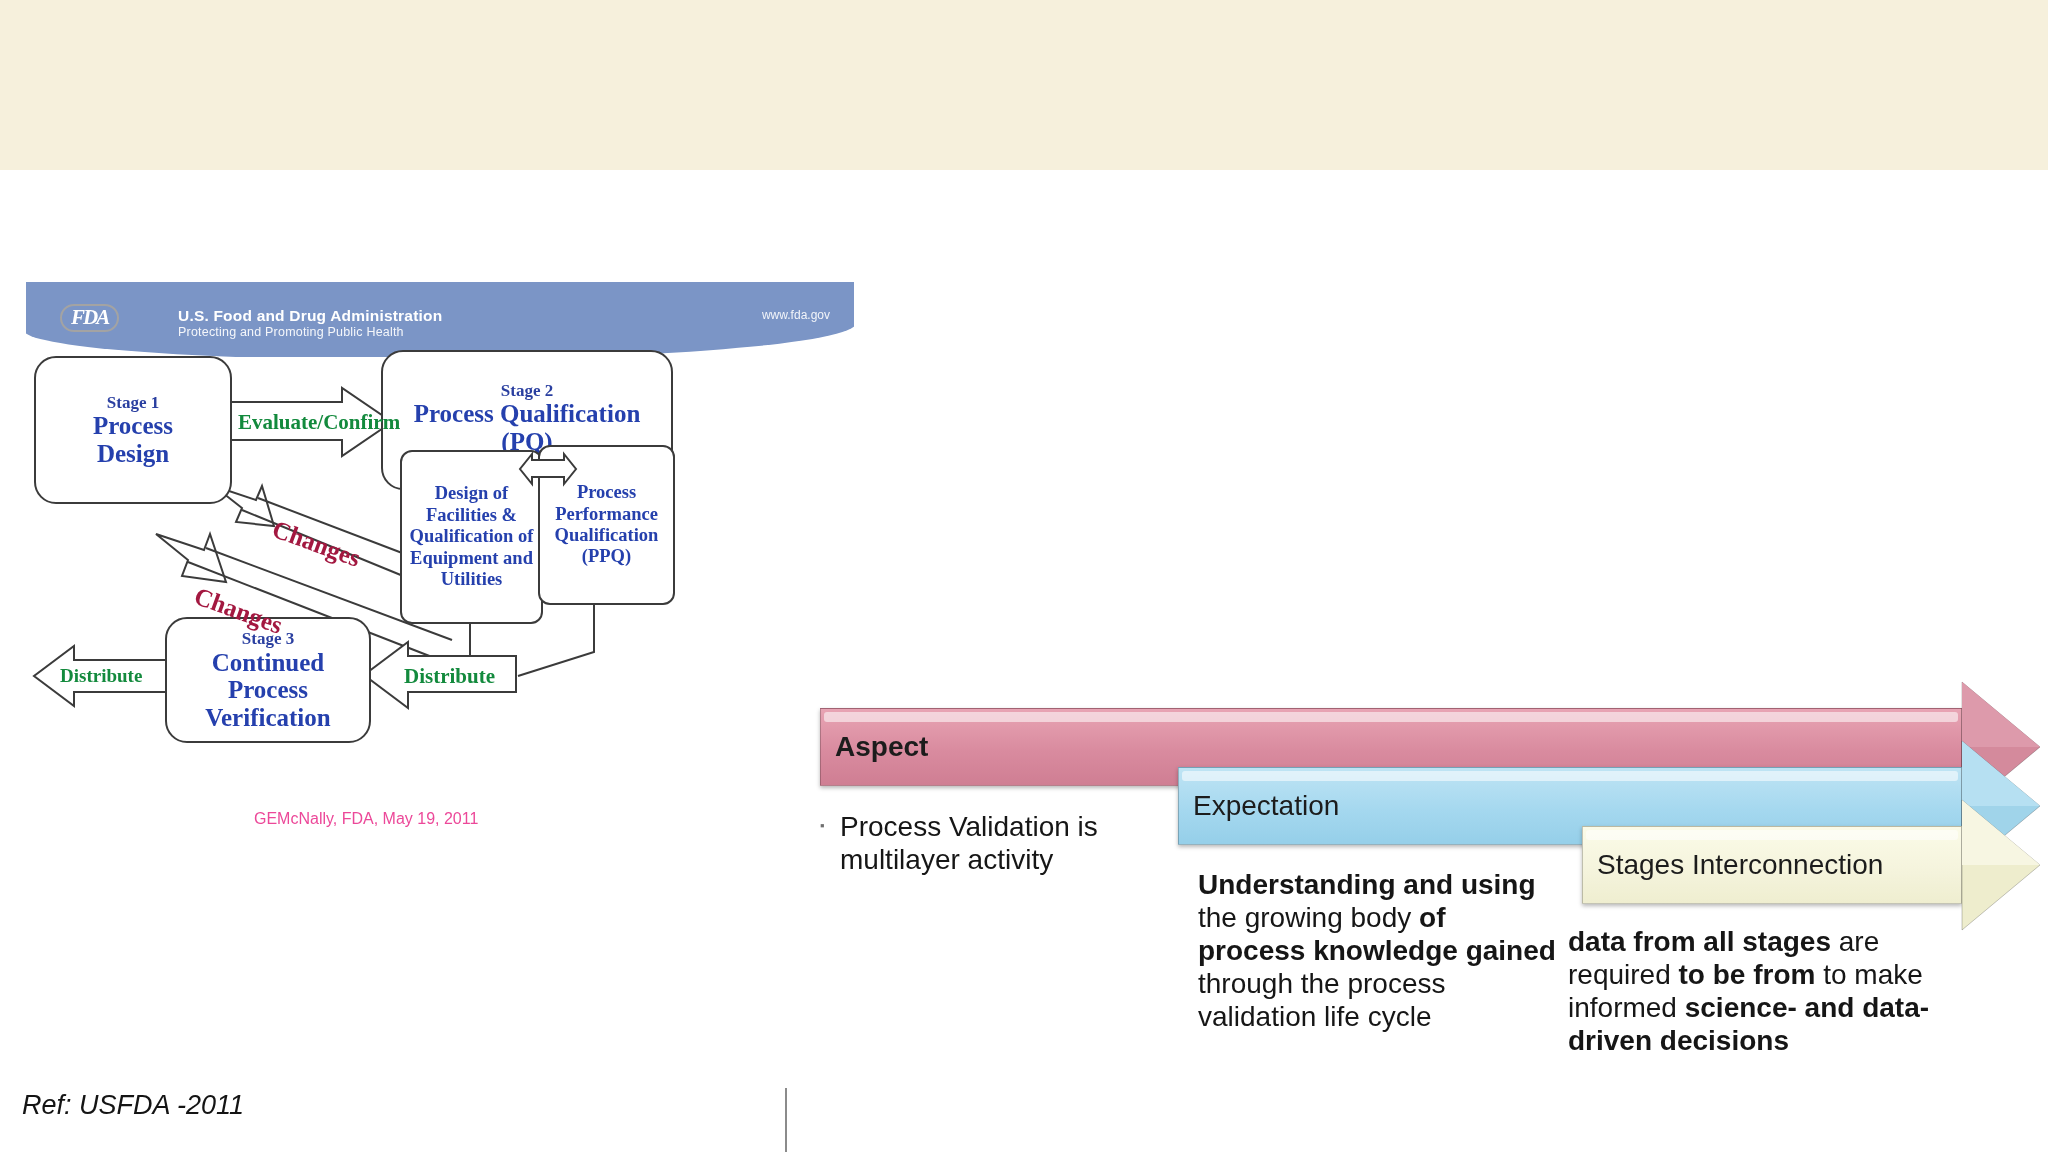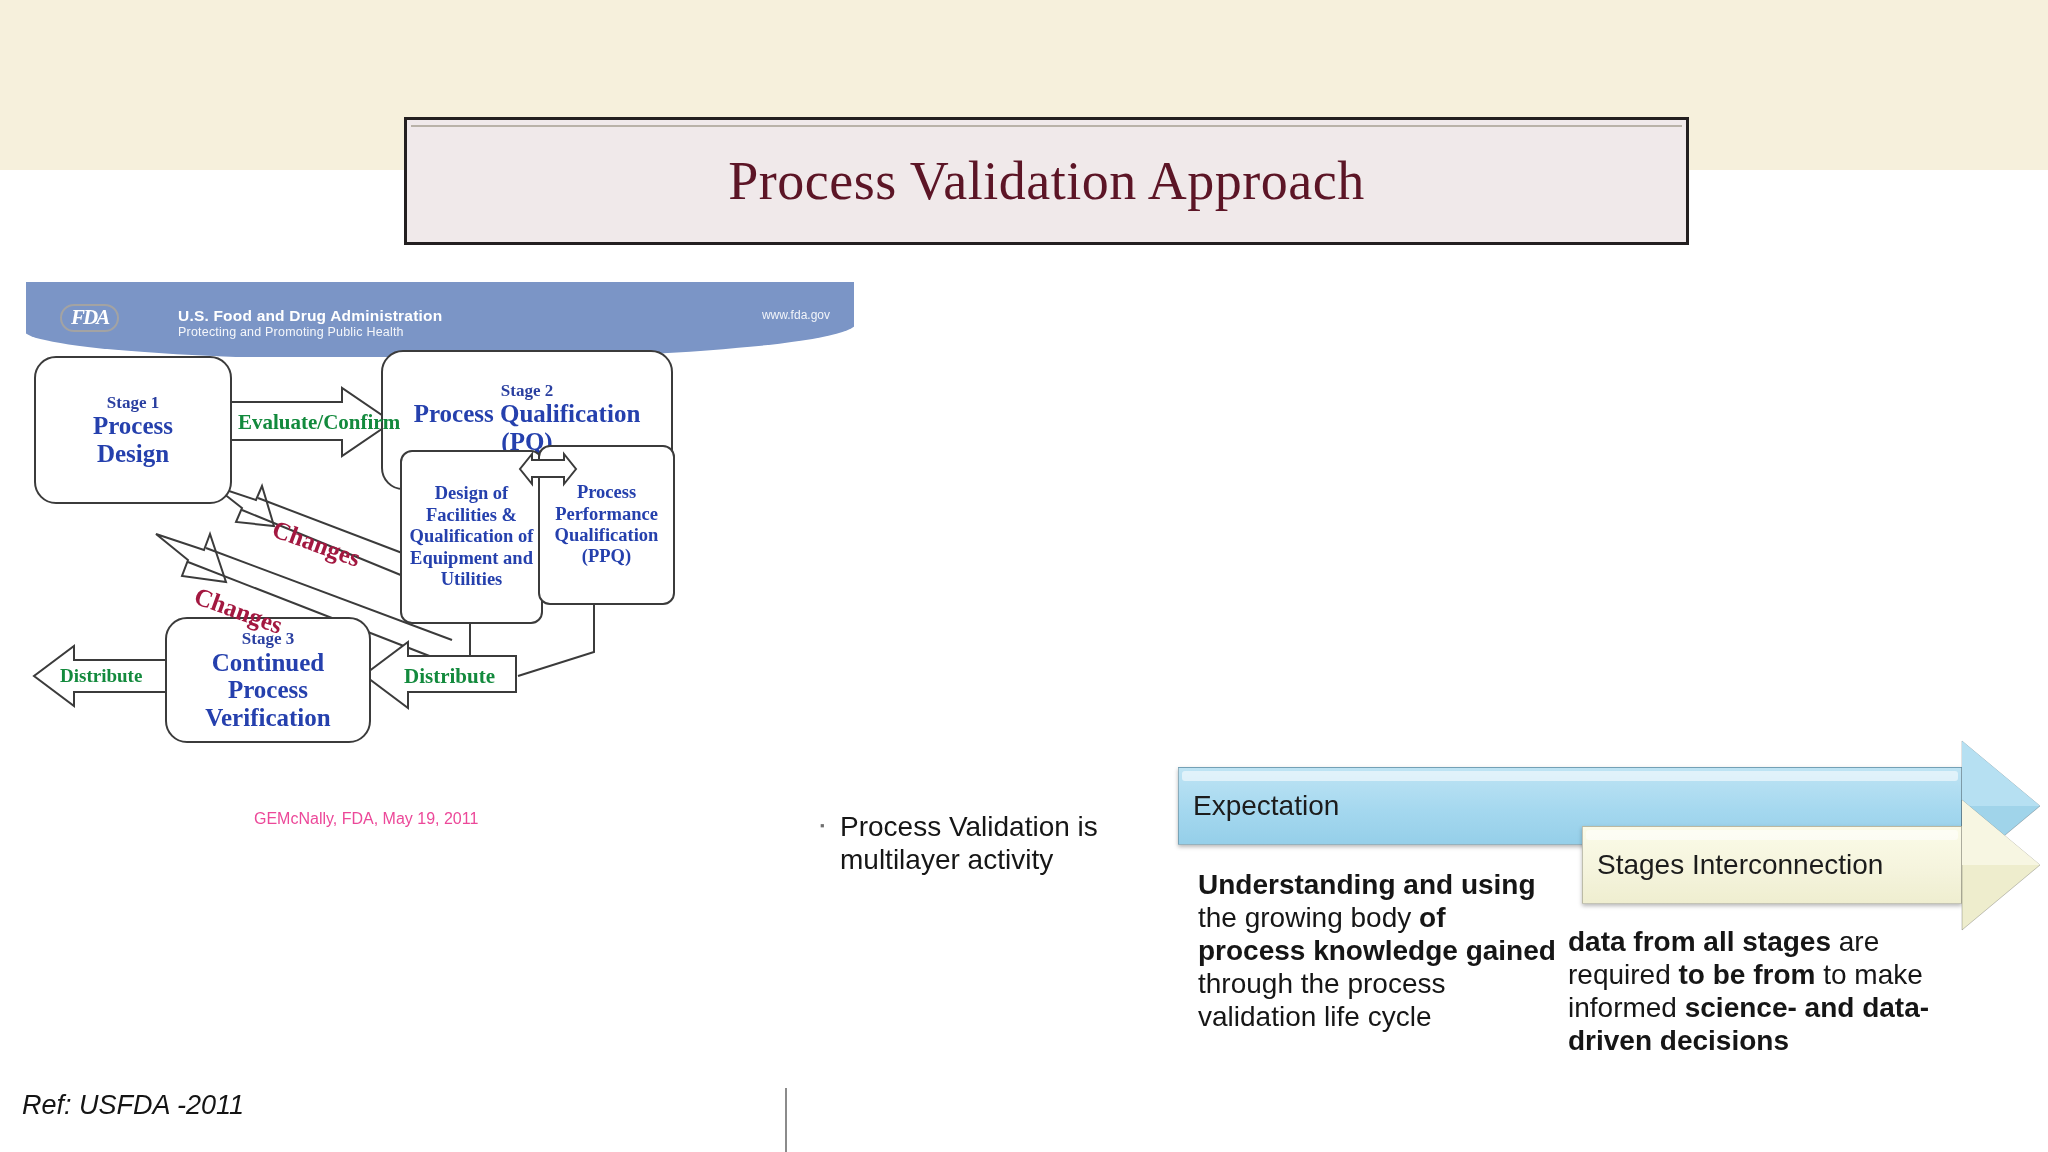--- a/index.html
+++ b/index.html
@@ -293,23 +293,20 @@
     background: #8b8b8b;
   }
 </style>
 </head>
 <body>
 
 <div id="slide">
 
   <div class="top-band"></div>
 
-  <div class="title-box">
-    <div class="title-text">Process Validation Approach</div>
-  </div>
 
   <div class="fda-diagram">
     <div class="fda-canvas"></div>
 
     <div class="fda-header">
       <div class="fda-header-bg"></div>
       <div class="fda-logo">FDA</div>
       <div class="fda-agency">
         <div>U.S. Food and Drug Administration</div>
         <div class="sub">Protecting and Promoting Public Health</div>
@@ -386,20 +383,31 @@
 
     <svg style="position:absolute; left:0; top:0; width:828px; height:565px; z-index:2;">
       <path d="M568,323 L568,370 L492,394" fill="none" stroke="#3b3b3b" stroke-width="2"></path>
       <path d="M444,323 L444,398" fill="none" stroke="#3b3b3b" stroke-width="2"></path>
       <path d="M345,398 L345,398" fill="none" stroke="#3b3b3b" stroke-width="2"></path>
     </svg>
 
     <div class="fda-credit">GEMcNally, FDA, May 19, 2011</div>
   </div>
 
+  <div class="banner" id="banner-aspect">
+    <div class="banner-body">
+      <span class="banner-text">Aspect</span>
+    </div>
+    <div class="banner-head">
+      <svg width="80" height="78" viewBox="0 0 80 78">
+        <path d="M0,-26 L78,39 L0,104 Z" fill="#d48a9c" stroke="rgba(0,0,0,.22)" stroke-width="1"></path>
+        <path d="M0,-26 L78,39 L0,39 Z" fill="#dd9aab"></path>
+      </svg>
+    </div>
+  </div>
 
   <div class="banner" id="banner-expectation">
     <div class="banner-body">
       <span class="banner-text">Expectation</span>
     </div>
     <div class="banner-head">
       <svg width="80" height="78" viewBox="0 0 80 78">
         <path d="M0,-26 L78,39 L0,104 Z" fill="#a0d4ea" stroke="rgba(0,0,0,.22)" stroke-width="1"></path>
         <path d="M0,-26 L78,39 L0,39 Z" fill="#b6e0f2"></path>
       </svg>

